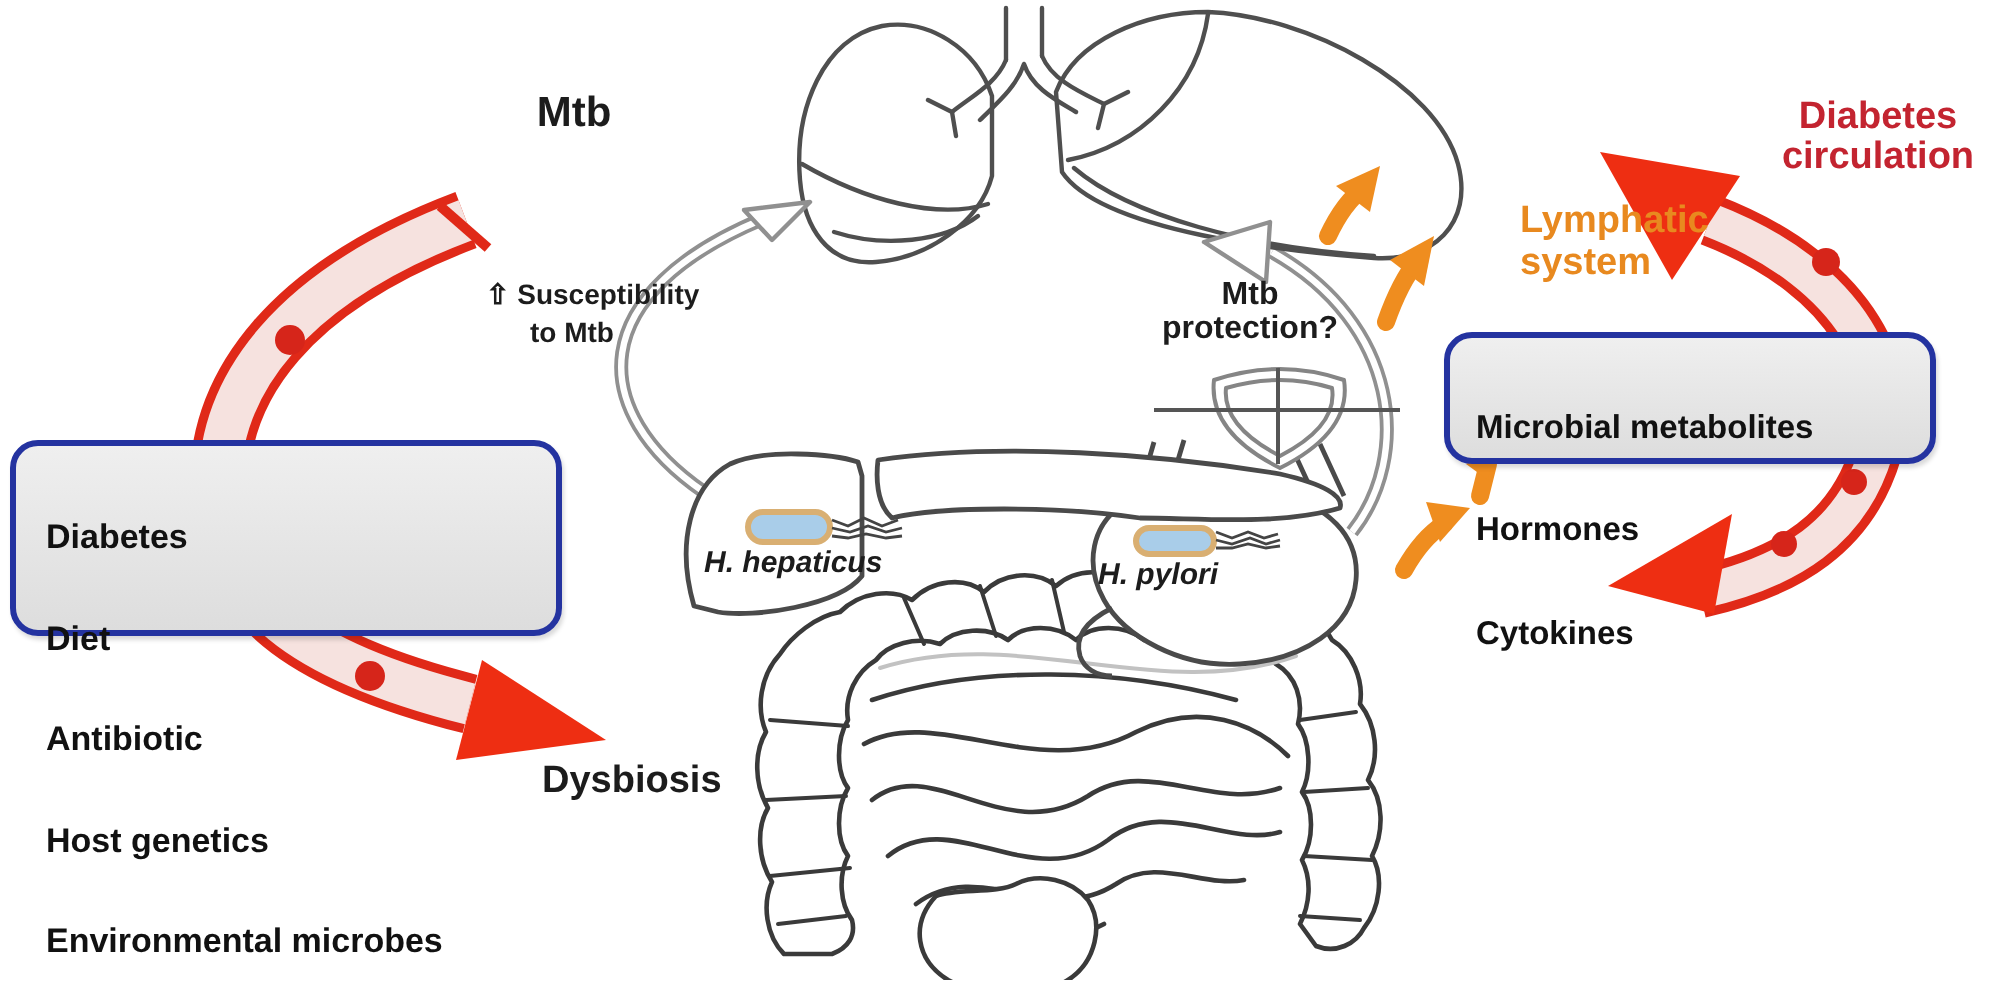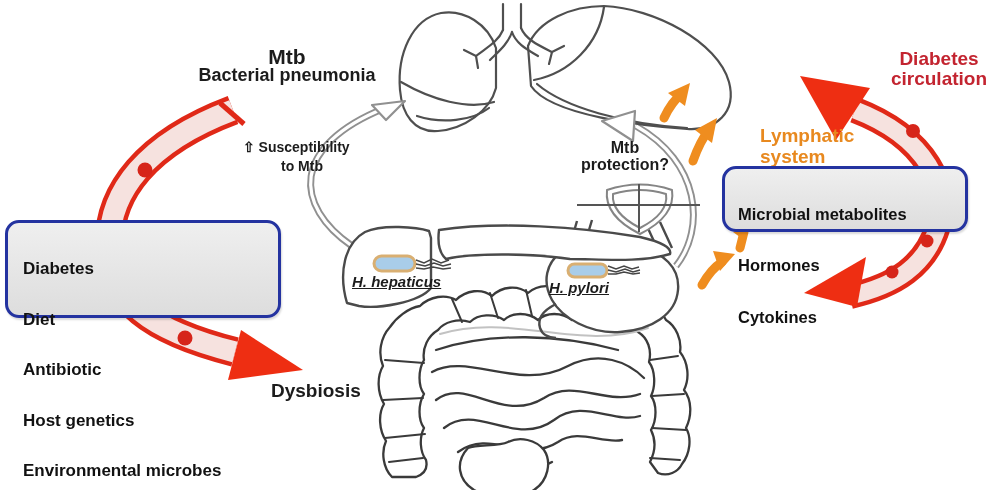--- a/index.html
+++ b/index.html
@@ -5,26 +5,26 @@
   html,body{margin:0;padding:0;background:#fff;}
   #canvas{
     position:relative;width:1000px;height:490px;background:#ffffff;overflow:hidden;
     font-family:"Liberation Sans", sans-serif;
   }
   #canvas svg{position:absolute;left:0;top:0;}
   .lbl{position:absolute;color:#1c1c1c;white-space:nowrap;}
   .mtb-title{left:237px;top:45px;width:100px;text-align:center;font-size:21px;font-weight:800;}
   .bact-pneu{left:162px;top:65px;width:250px;text-align:center;font-size:18px;font-weight:600;}
   .suscept{left:243px;top:138px;width:190px;font-size:14px;font-weight:600;line-height:19px;white-space:nowrap;}
-  .suscept .l2{margin-left:38px;}
+  .suscept .l2{margin-left:22px;}
   .protect{left:560px;top:139px;width:130px;text-align:center;font-size:16px;font-weight:600;line-height:17px;}
   .systemic{left:878px;top:49px;width:122px;text-align:center;font-size:19px;font-weight:700;line-height:20px;color:#c32430;}
-  .lymph{left:760px;top:125px;width:120px;text-align:left;font-size:19px;font-weight:700;line-height:21px;color:#e8891f;}
+  .lymph{left:760px;top:100px;width:120px;text-align:left;font-size:19px;font-weight:700;line-height:21px;color:#e8891f;}
   .dysb{left:271px;top:380px;width:140px;font-size:19px;font-weight:600;}
-  .bactname{font-size:15px;font-weight:700;font-style:italic;text-decoration:underline;}
+  .bactname{font-size:15px;font-weight:700;font-style:italic;}
   .hhep{left:352px;top:273px;}
   .hpyl{left:549px;top:279px;}
   .factbox{
     position:absolute;border:3px solid #2433a0;border-radius:14px;
     background:linear-gradient(180deg,#efefef 0%,#dddddd 100%);
     box-sizing:border-box;color:#111;font-weight:700;
     box-shadow:1px 2px 2px rgba(0,0,0,0.15);
   }
   .leftbox{left:5px;top:220px;width:276px;height:98px;padding:5px 0 0 15px;font-size:17px;line-height:18.6px;}
   .rightbox{left:722px;top:166px;width:246px;height:66px;padding:4px 0 0 13px;font-size:16.5px;line-height:19.3px;}
@@ -175,21 +175,20 @@
       <rect x="568" y="264" width="39" height="13" rx="6.5" fill="#a9cde9" stroke="#d9af72" stroke-width="3"></rect>
       <g stroke="#444444" stroke-width="1.4" fill="none">
         <path d="M 608,266 l 8,3 l 8,-3 l 8,3 l 7,-2"></path>
         <path d="M 608,270 l 8,2 l 9,-3 l 8,3 l 7,-2"></path>
         <path d="M 608,274 l 8,0 l 8,-2 l 9,2 l 7,-1"></path>
       </g>
     </g>
   </svg>
 
   <div class="lbl mtb-title">Mtb</div>
-  <div class="lbl bact-pneu">Bacterial pneumonia</div>
 
   <div class="lbl suscept">
     <div>⇧ Susceptibility</div>
     <div class="l2">to Mtb</div>
   </div>
 
   <div class="lbl protect">
     <div>Mtb</div>
     <div>protection?</div>
   </div>

